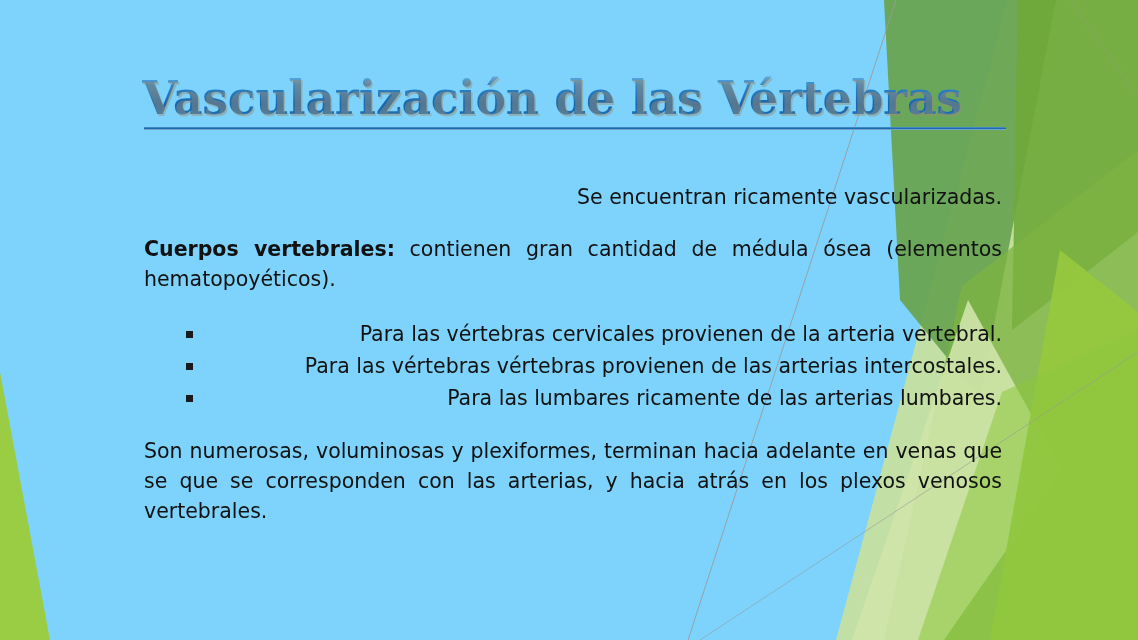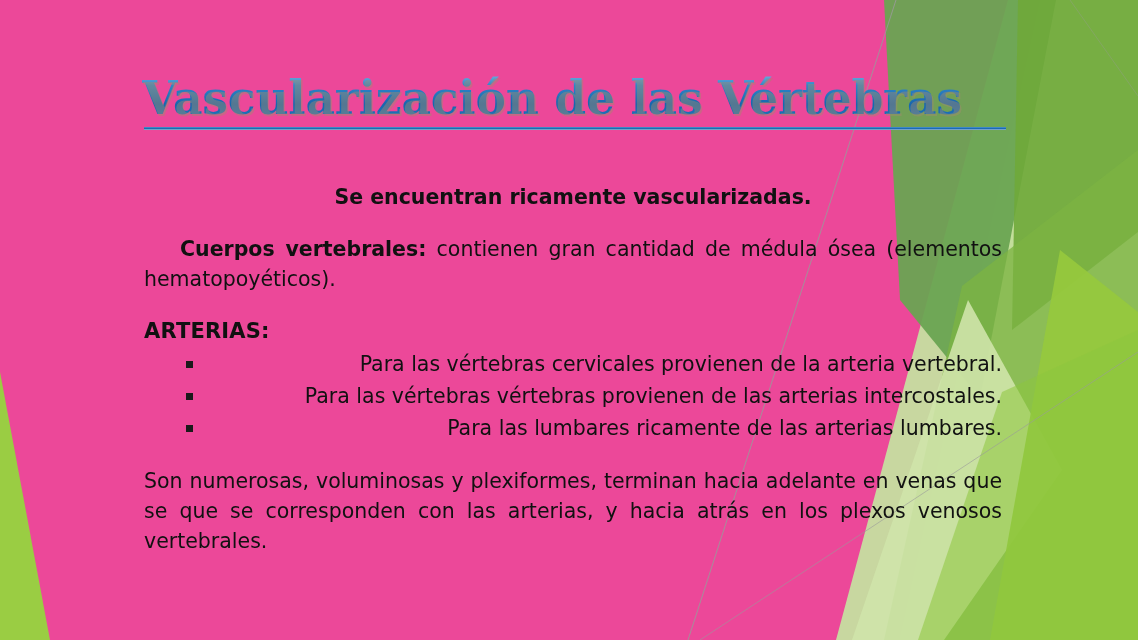--- a/index.html
+++ b/index.html
@@ -5,21 +5,21 @@
 <style>
   html, body {
     margin: 0;
     padding: 0;
     background: #ffffff;
   }
   #slide {
     position: relative;
     width: 1138px;
     height: 640px;
-    background: #ec4899;
+    background: #7dd3fc;
     overflow: hidden;
     font-family: "DejaVu Sans", "Liberation Sans", sans-serif;
   }
 
   
   #deco {
     position: absolute;
     inset: 0;
     width: 1138px;
     height: 640px;
@@ -73,23 +73,23 @@
     width: 858px;
     color: #111111;
     font-size: 20.5px;
     line-height: 30px;
   }
   .para {
     margin: 0;
     text-align: justify;
     text-justify: inter-word;
   }
-  .para.left { text-align: center; font-weight: bold; }
+  .para.left { text-align: right; }
   .spacer-sm { height: 22px; }
-  .bold { font-weight: 700; margin-left: 36px; }
+  .bold { font-weight: 700; }
   .heading {
     margin: 0;
     font-weight: 700;
     font-size: 21px;
     line-height: 30px;
     letter-spacing: 0.2px;
   }
   ul.bullets {
     list-style: none;
     margin: 2px 0 0 0;
@@ -149,21 +149,20 @@
   <div id="body-copy">
 
     <p class="para left">Se encuentran ricamente vascularizadas.</p>
 
     <div class="spacer-sm"></div>
 
     <p class="para"><span class="bold">Cuerpos vertebrales:</span><span> contienen gran cantidad de médula ósea (elementos hematopoyéticos).</span></p>
 
     <div class="spacer-sm"></div>
 
-    <p class="heading">ARTERIAS:</p>
 
     <ul class="bullets">
       <li><span class="sq"></span><span>Para las vértebras cervicales provienen de la arteria vertebral.</span></li>
       <li><span class="sq"></span><span>Para las vértebras vértebras provienen de las  arterias intercostales.</span></li>
       <li><span class="sq"></span><span>Para las lumbares ricamente de las arterias lumbares.</span></li>
     </ul>
 
     <div class="spacer-sm"></div>
 
 

